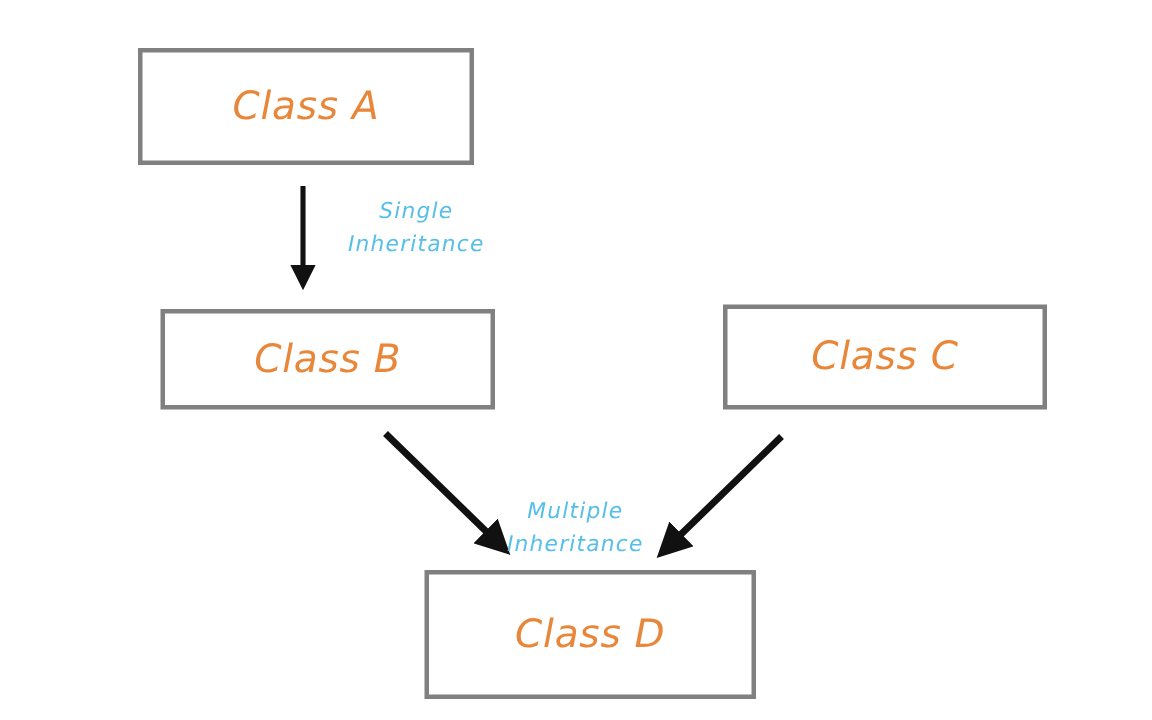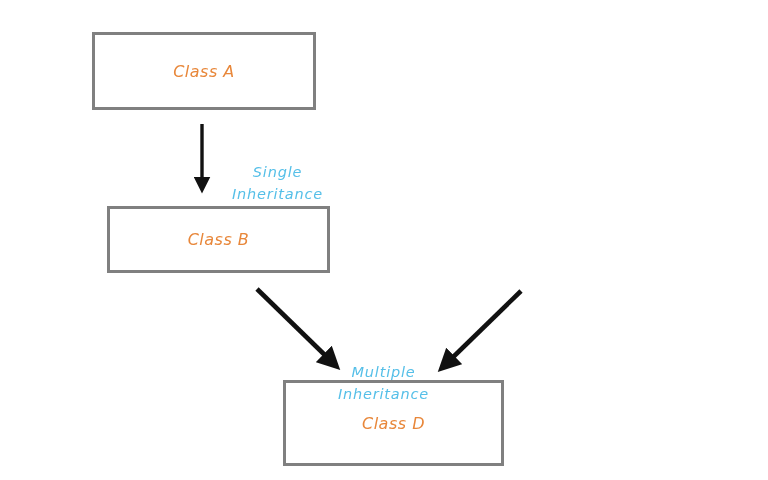--- a/index.html
+++ b/index.html
@@ -20,37 +20,36 @@
     box-sizing: border-box;
     border: 3px solid #808080;
     background: #ffffff;
     display: flex;
     align-items: center;
     justify-content: center;
   }
   .class-label {
     color: #e8873a;
     font-family: "DejaVu Sans", sans-serif;
-    font-size: 16px;
+    font-size: 26px;
     font-style: italic;
     font-weight: 400;
     letter-spacing: 0.5px;
     white-space: nowrap;
   }
   .edge-label {
     position: absolute;
     color: #55bfe8;
     font-family: "DejaVu Sans", sans-serif;
     font-size: 14.5px;
     font-style: italic;
     letter-spacing: 0.8px;
     line-height: 1.55;
     text-align: center;
     white-space: nowrap;
-    margin-top: 31px;
   }
   #arrow-layer {
     position: absolute;
     left: 0;
     top: 0;
     width: 768px;
     height: 480px;
     pointer-events: none;
   }
 
@@ -90,20 +89,23 @@
   </svg>
 
   <div class="class-box" id="box-class-a">
     <span class="class-label">Class A</span>
   </div>
 
   <div class="class-box" id="box-class-b">
     <span class="class-label">Class B</span>
   </div>
 
+  <div class="class-box" id="box-class-c">
+    <span class="class-label">Class C</span>
+  </div>
 
   <div class="class-box" id="box-class-d">
     <span class="class-label">Class D</span>
   </div>
 
   <div class="edge-label" id="label-single">
     <div>Single</div>
     <div>Inheritance</div>
   </div>
 

